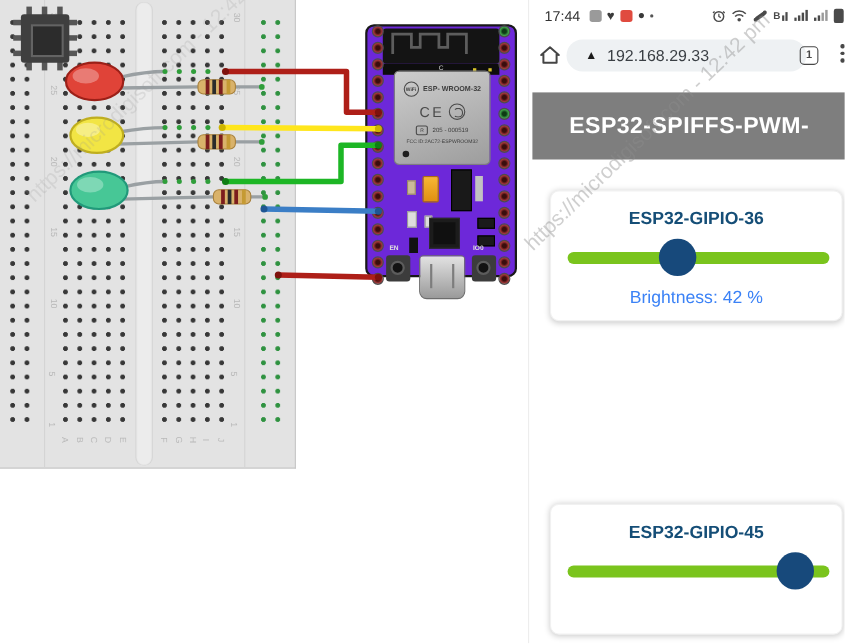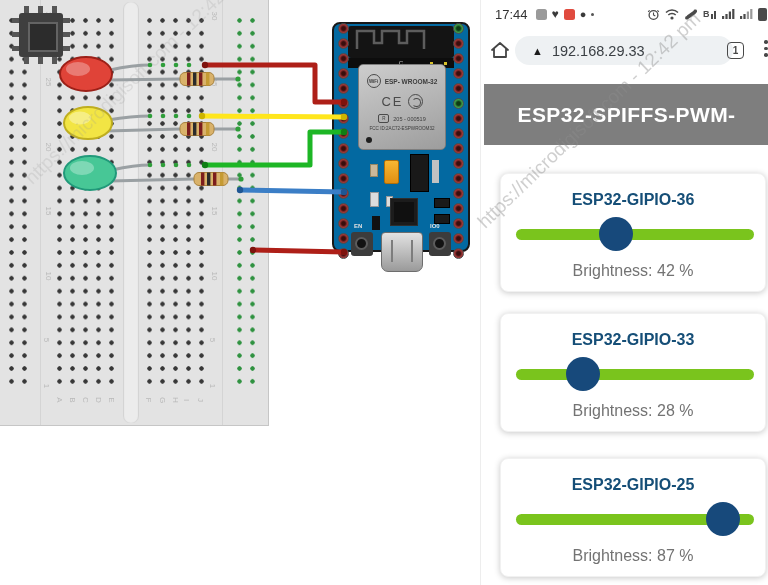--- a/index.html
+++ b/index.html
@@ -20,21 +20,21 @@
           box-shadow:inset 1px 0 1px #d2d2d2, inset -1px 0 1px #d2d2d2;border-radius:7px;}
   .bb-line{position:absolute;top:0;width:1px;height:425px;background:#d4d4d4;}
   .bb-label{position:absolute;color:#b9b9b9;font-size:8px;transform:rotate(90deg);line-height:8px;}
   
   #chip{position:absolute;left:12px;top:6px;width:58px;height:58px;filter:blur(.4px);}
   #chip .body{position:absolute;left:7px;top:7px;width:44px;height:44px;background:#3f3f3f;border-radius:3px;}
   #chip .die{position:absolute;left:16px;top:16px;width:26px;height:26px;background:#2c2c2c;border:2px solid #636363;}
   #chip .pin-h{position:absolute;width:8px;height:5px;background:#565656;}
   #chip .pin-v{position:absolute;width:5px;height:8px;background:#565656;}
   
-  #esp32{position:absolute;left:332px;top:22px;width:138px;height:230px;background:#0369a1;
+  #esp32{position:absolute;left:332px;top:22px;width:138px;height:230px;background:#6d28d9;
          border:2px solid #181818;border-radius:8px;box-sizing:border-box;}
   #esp-antenna{position:absolute;left:14px;top:2px;width:106px;height:32px;background:#141414;border-radius:3px;}
   #esp-strip{position:absolute;left:14px;top:34px;width:106px;height:10px;background:#0d0d0d;color:#cfcfcf;
              font-size:6px;text-align:center;line-height:10px;}
   #esp-strip i{position:absolute;top:4px;width:3px;height:3px;background:#d8c22a;}
   #esp-shield{position:absolute;left:24px;top:40px;width:88px;height:86px;box-sizing:border-box;
               background:linear-gradient(160deg,#cdcdcd,#9d9d9d);border:1px solid #7e7e7e;border-radius:5px;
               color:#3d3d3d;overflow:hidden;}
   .sh-row{display:flex;align-items:center;justify-content:center;gap:4px;}
   #wifi-logo{width:14px;height:14px;border:1.5px solid #4a4a4a;border-radius:50%;font-size:4.5px;
@@ -87,21 +87,21 @@
   #header-band{position:absolute;left:3px;top:84px;width:285px;height:61px;background:#7e7e7e;
                display:flex;flex-direction:column;align-items:center;justify-content:center;}
   .hline{color:#fff;font-weight:bold;font-size:21px;line-height:28px;letter-spacing:.4px;}
   .card{position:absolute;left:19px;width:264px;height:117px;background:#fff;border:1px solid #f1f1f1;
         border-radius:8px;box-shadow:0 1px 6px rgba(0,0,0,.22);}
   .card-title{position:absolute;left:0;top:17px;width:100%;text-align:center;color:#154e77;
               font-weight:bold;font-size:16px;}
   .slider{position:absolute;left:15px;right:11px;top:43px;height:34px;}
   .track{position:absolute;left:0;right:0;top:12px;height:11px;background:#7ac41d;border-radius:6px;}
   .thumb{position:absolute;top:0;width:34px;height:34px;border-radius:50%;background:#17497b;}
-  .card-bright{position:absolute;left:0;bottom:11px;width:100%;text-align:center;color:#737373;font-size:16px;}
+  .card-bright{position:absolute;left:0;bottom:11px;width:100%;text-align:center;color:#3b82f6;font-size:16px;}
   .watermark{position:absolute;color:rgba(140,140,140,.42);font-size:19px;white-space:nowrap;
              transform:rotate(-44deg);transform-origin:left center;pointer-events:none;z-index:9;}
   #wm-left{left:28px;top:170px;color:rgba(150,150,150,.20);}
   #wm-right{left:481px;top:214px;}
   .micon{display:block;}
 </style>
 </head>
 <body>
 
 <div id="screen">
@@ -400,33 +400,24 @@
 
     <div class="card" style="top:173px">
       <div class="card-title">ESP32-GIPIO-36</div>
       <div class="slider">
         <div class="track"></div>
         <div class="thumb" style="left: calc(42% - 17px);"></div>
       </div>
       <div class="card-bright">Brightness: 42 %</div>
     </div>
 
-    <div class="card" style="top:313px">
-      <div class="card-title">ESP32-GIPIO-33</div>
-      <div class="slider">
-        <div class="track"></div>
-        <div class="thumb" style="left: calc(28% - 17px);"></div>
-      </div>
-      <div class="card-bright">Brightness: 28 %</div>
-    </div>
 
     <div class="card" style="top:458px">
-      <div class="card-title">ESP32-GIPIO-25</div>
+      <div class="card-title">ESP32-GIPIO-45</div>
       <div class="slider">
         <div class="track"></div>
         <div class="thumb" style="left: calc(87% - 17px);"></div>
       </div>
-      <div class="card-bright">Brightness: 87 %</div>
     </div>
   </div>
 
   <div id="wm-right" class="watermark">https://microdigisoft.com - 12:42 pm</div>
 </div>
 
 </body></html>

